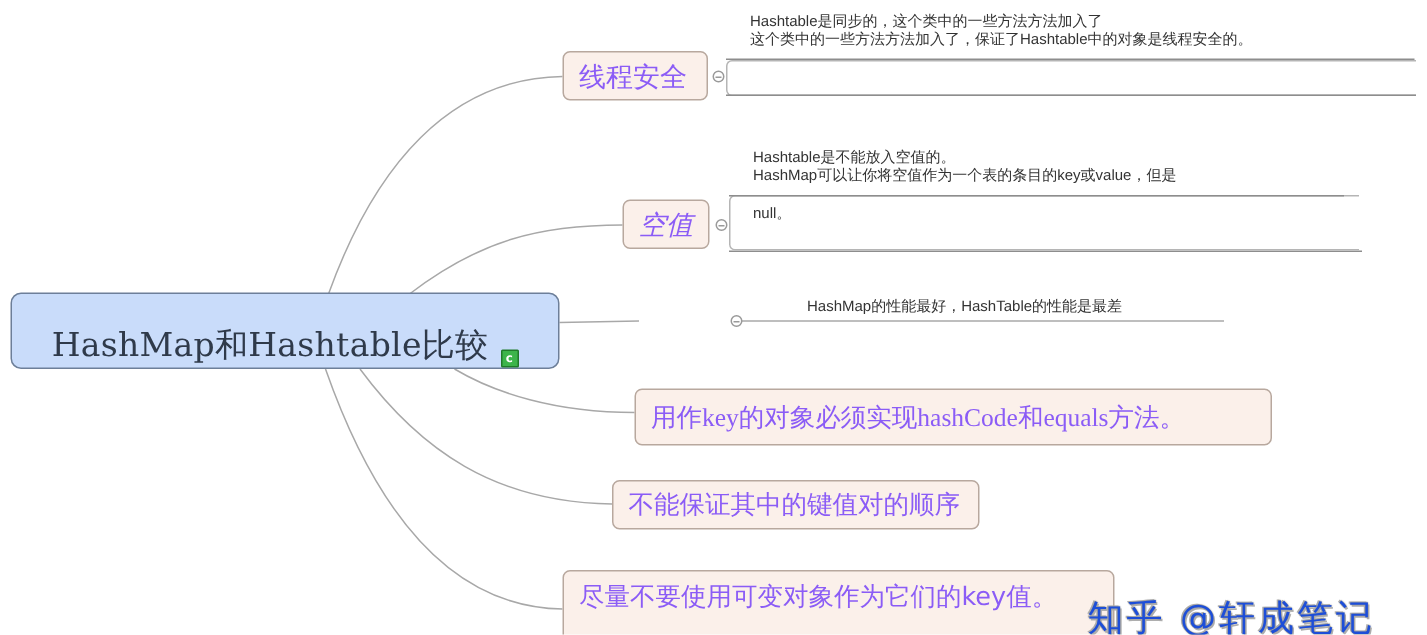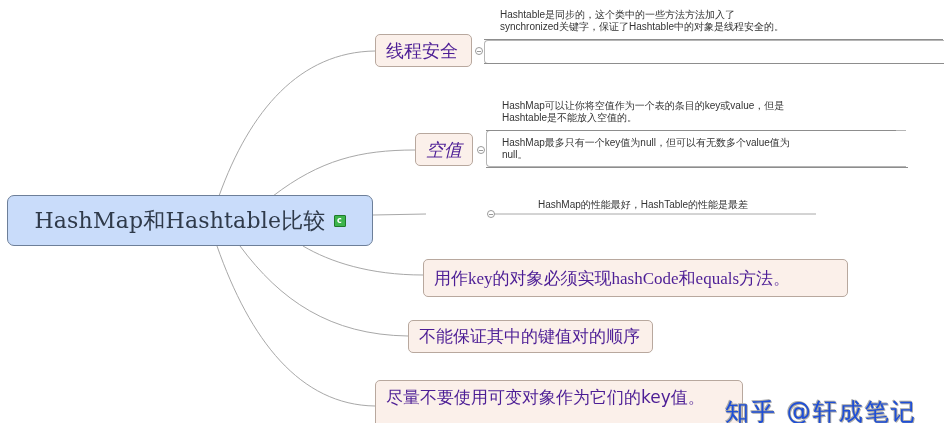--- a/index.html
+++ b/index.html
@@ -4,34 +4,34 @@
   <style>
     html, body { margin: 0; padding: 0; background: #ffffff; }
     body { width: 951px; height: 423px; position: relative; overflow: hidden;
            font-family: "DejaVu Serif", "Liberation Serif", serif; }
     .stage { position: absolute; left: 0; top: 0; width: 951px; height: 423px; }
     svg.lines { position: absolute; left: 0; top: 0; width: 951px; height: 423px; }
 
     .root {
       position: absolute; left: 7px; top: 195px; width: 366px; height: 51px;
       background: #c9dcfa; border: 1px solid #6d7f99; border-radius: 7px;
-      box-sizing: border-box; display: flex; align-items: center; justify-content: center;
+      box-sizing: border-box; display: flex; align-items: flex-end; justify-content: center;
       color: #2f3a4a; font-family: "DejaVu Serif", serif; font-size: 22px; letter-spacing: 0.2px;
     }
     .root .c-icon {
       display: inline-block; width: 10px; height: 10px; margin-left: 8px;
       background: #3cb44b; border: 1px solid #1f7a2a; color: #fff;
       font-family: "DejaVu Sans", sans-serif; font-size: 8px; line-height: 10px;
       text-align: center; font-weight: bold; border-radius: 1px;
     }
 
     .topic {
       position: absolute; box-sizing: border-box;
       background: #fbf0ea; border: 1px solid #b8a89e; border-radius: 5px;
-      color: #4c1d95; font-family: "DejaVu Sans", sans-serif; font-size: 17px;
+      color: #8b5cf6; font-family: "DejaVu Sans", sans-serif; font-size: 17px;
       display: flex; align-items: center; padding: 0 10px; white-space: nowrap;
     }
 
     .collapse {
       position: absolute; width: 8px; height: 8px; border: 1px solid #9a9a9a;
       border-radius: 50%; background: #fff; box-sizing: border-box;
     }
     .collapse::after {
       content: ""; position: absolute; left: 1px; right: 1px; top: 3px; height: 1px; background: #9a9a9a;
     }
@@ -81,38 +81,37 @@
     <span>HashMap和Hashtable比较</span>
     <span class="c-icon">c</span>
   </div>
 
   <div class="topic" style="left:375px; top:34px; width:97px; height:33px; font-size:18px;">
     <span>线程安全</span>
   </div>
   <div class="collapse" style="left:475px; top:47px;"></div>
   <div class="note" style="left:500px; top:9px;">
     <div>Hashtable是同步的，这个类中的一些方法方法加入了</div>
-    <div>synchronized关键字，保证了Hashtable中的对象是线程安全的。</div>
+    <div>这个类中的一些方法方法加入了，保证了Hashtable中的对象是线程安全的。</div>
   </div>
   <div class="underline" style="left:484px; top:39px; width:459px;"></div>
   <div class="note-box" style="left:484px; top:40px; width:460px; height:24px;"></div>
   <div class="underline" style="left:484px; top:63px; width:460px;"></div>
 
   <div class="topic" style="left:415px; top:133px; width:58px; height:33px; font-size:18px;font-style:italic;">
     <span>空值</span>
   </div>
   <div class="collapse" style="left:477px; top:146px;"></div>
   <div class="note" style="left:502px; top:100px;">
+    <div>Hashtable是不能放入空值的。</div>
     <div>HashMap可以让你将空值作为一个表的条目的key或value，但是</div>
-    <div>Hashtable是不能放入空值的。</div>
   </div>
   <div class="note-box" style="left:486px; top:130px; width:420px; height:37px;"></div>
   <div class="underline" style="left:486px; top:130px; width:410px;"></div>
   <div class="note" style="left:502px; top:137px;">
-    <div>HashMap最多只有一个key值为null，但可以有无数多个value值为</div>
     <div>null。</div>
   </div>
   <div class="underline" style="left:486px; top:167px; width:422px;"></div>
 
   <div class="collapse" style="left:487px; top:210px;"></div>
   <div class="note" style="left:538px; top:199px;">
     <div>HashMap的性能最好，HashTable的性能是最差</div>
   </div>
 
   <div class="topic" style="left:423px; top:259px; width:425px; height:38px;font-family:Liberation Serif, serif;">

